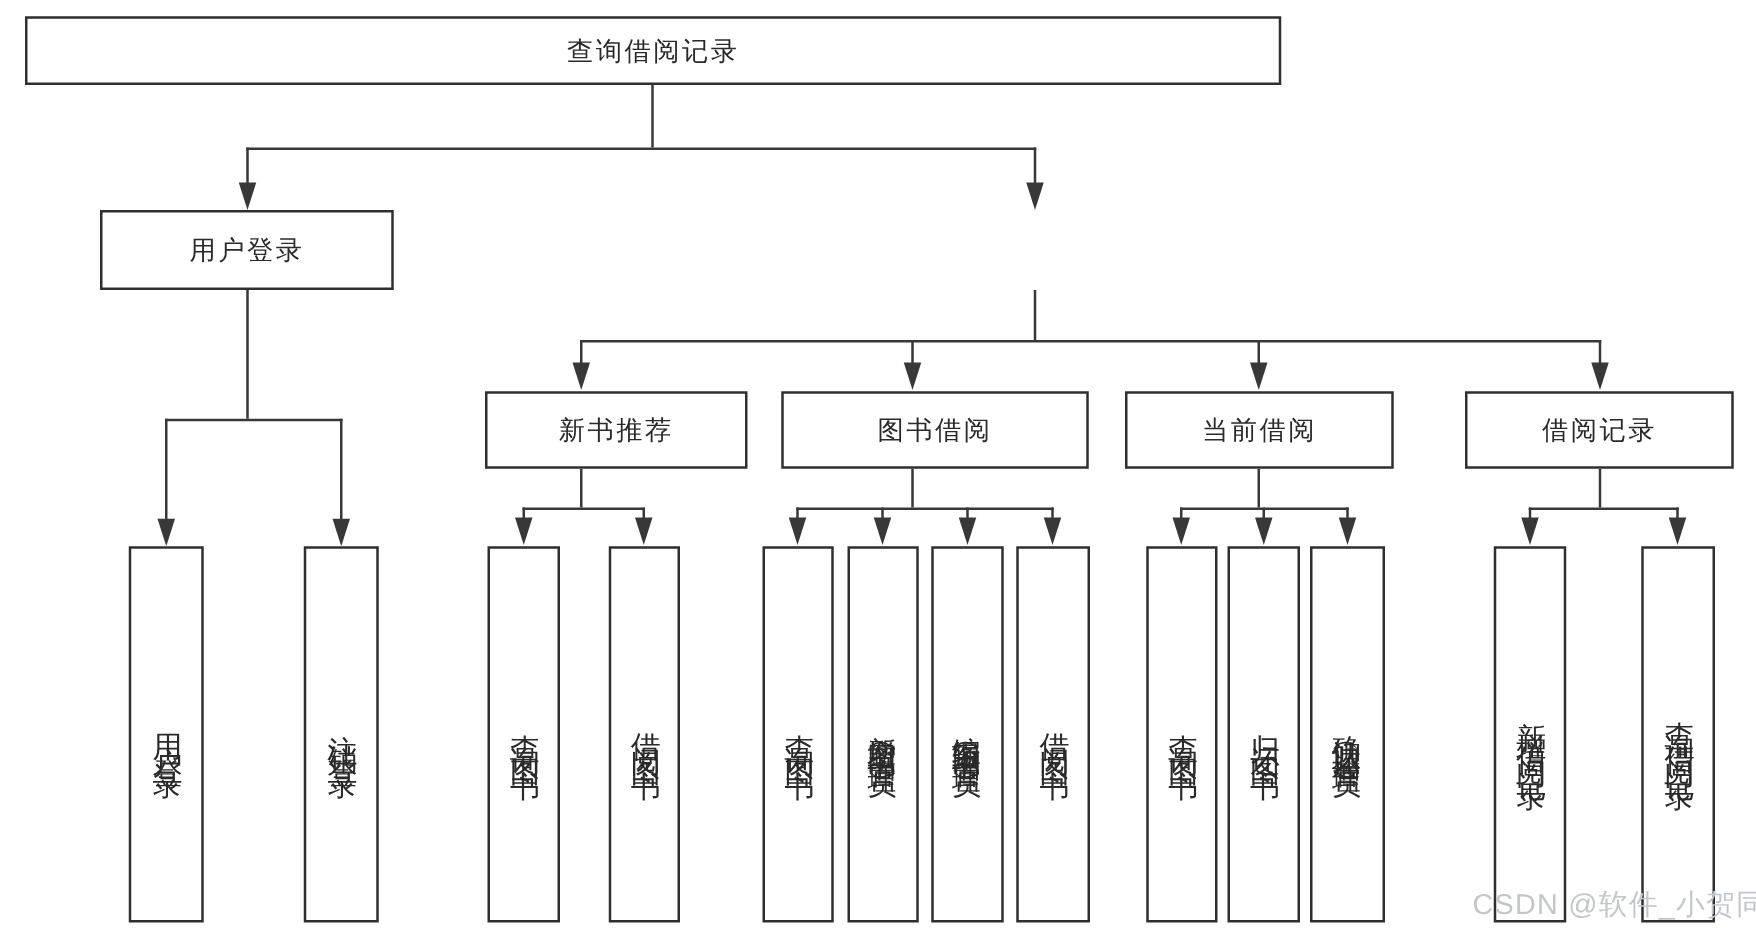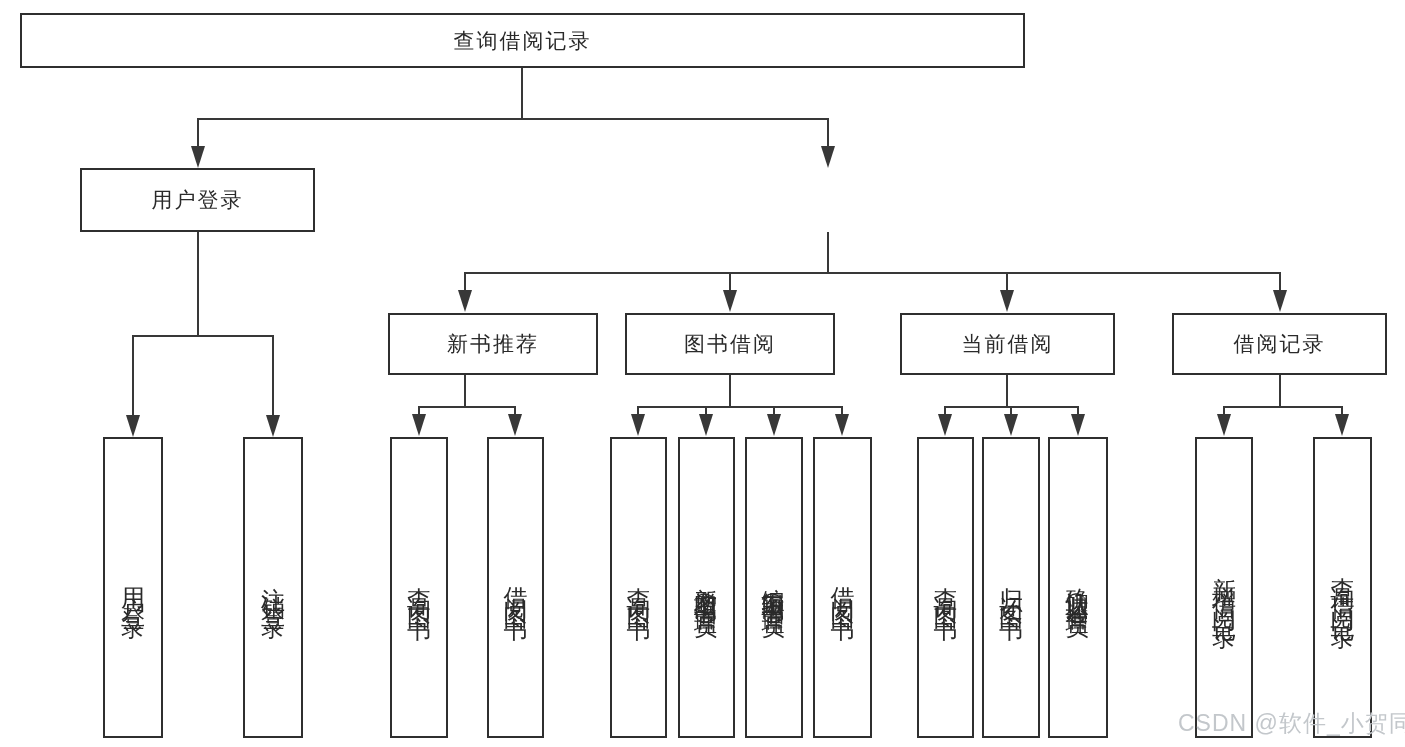--- a/index.html
+++ b/index.html
@@ -83,21 +83,21 @@
 
   <div class="box hdr" style="left:80px; top:168px; width:235px; height:64px;">
     <span>用户登录</span>
   </div>
 
 
   <div class="box hdr" style="left:360px; top:313px; width:210px; height:62px;margin-left:28px;">
     <span>新书推荐</span>
   </div>
 
-  <div class="box hdr" style="left:625px; top:313px; width:210px; height:62px;">
+  <div class="box hdr" style="left:625px; top:313px; width:246px; height:62px;">
     <span>图书借阅</span>
   </div>
 
   <div class="box hdr" style="left:900px; top:313px; width:215px; height:62px;">
     <span>当前借阅</span>
   </div>
 
   <div class="box hdr" style="left:1172px; top:313px; width:215px; height:62px;">
     <span>借阅记录</span>
   </div>

